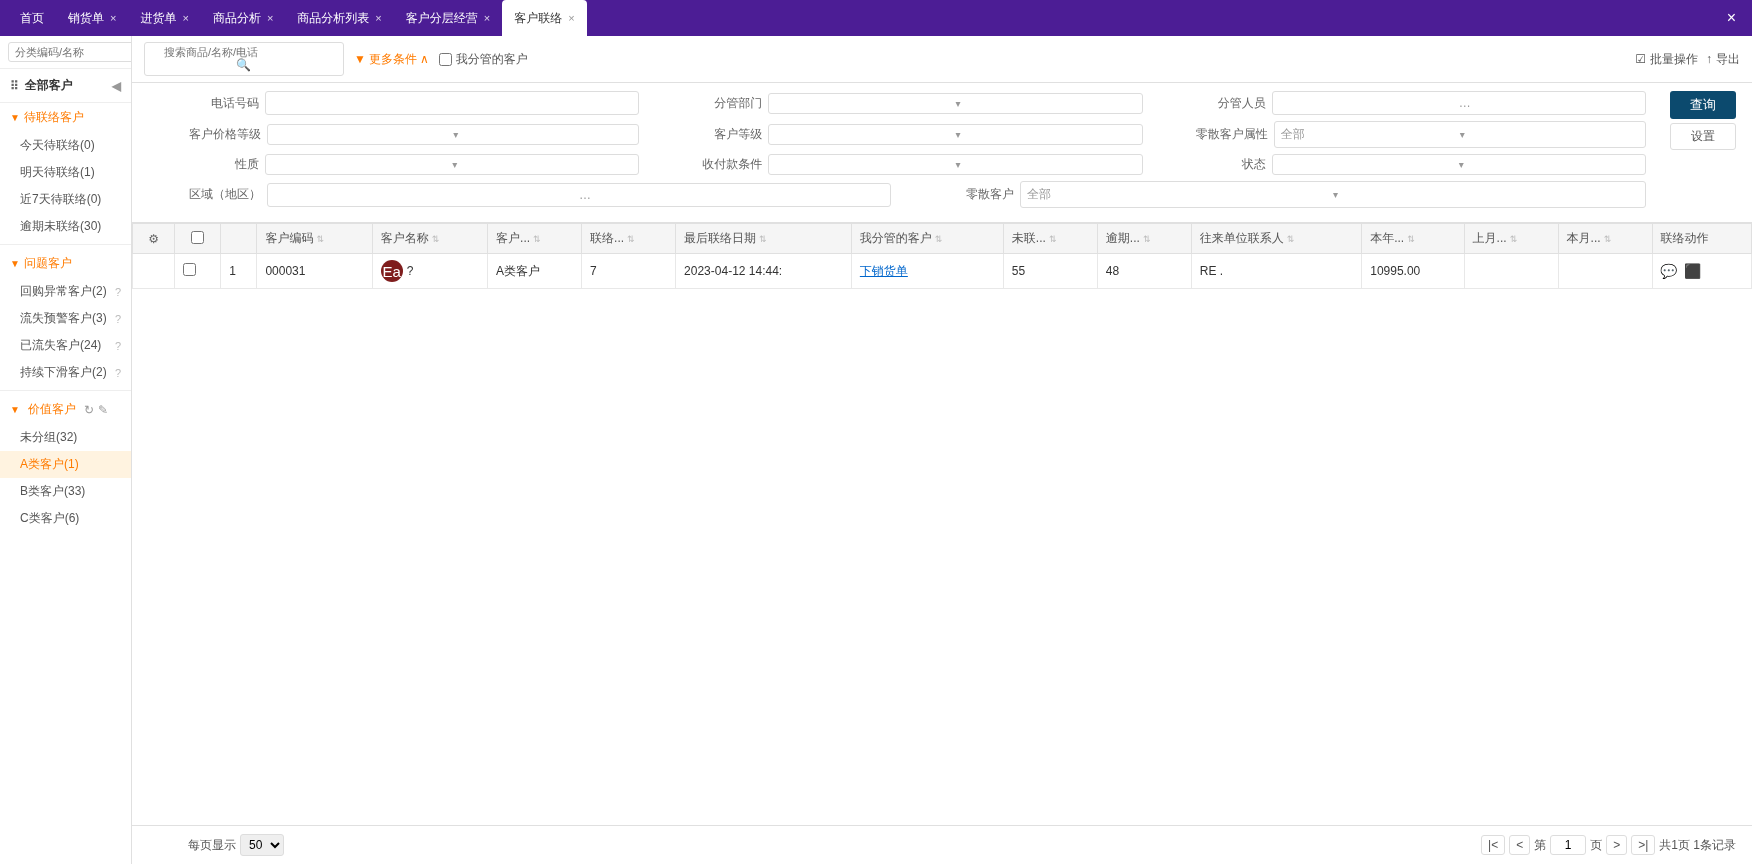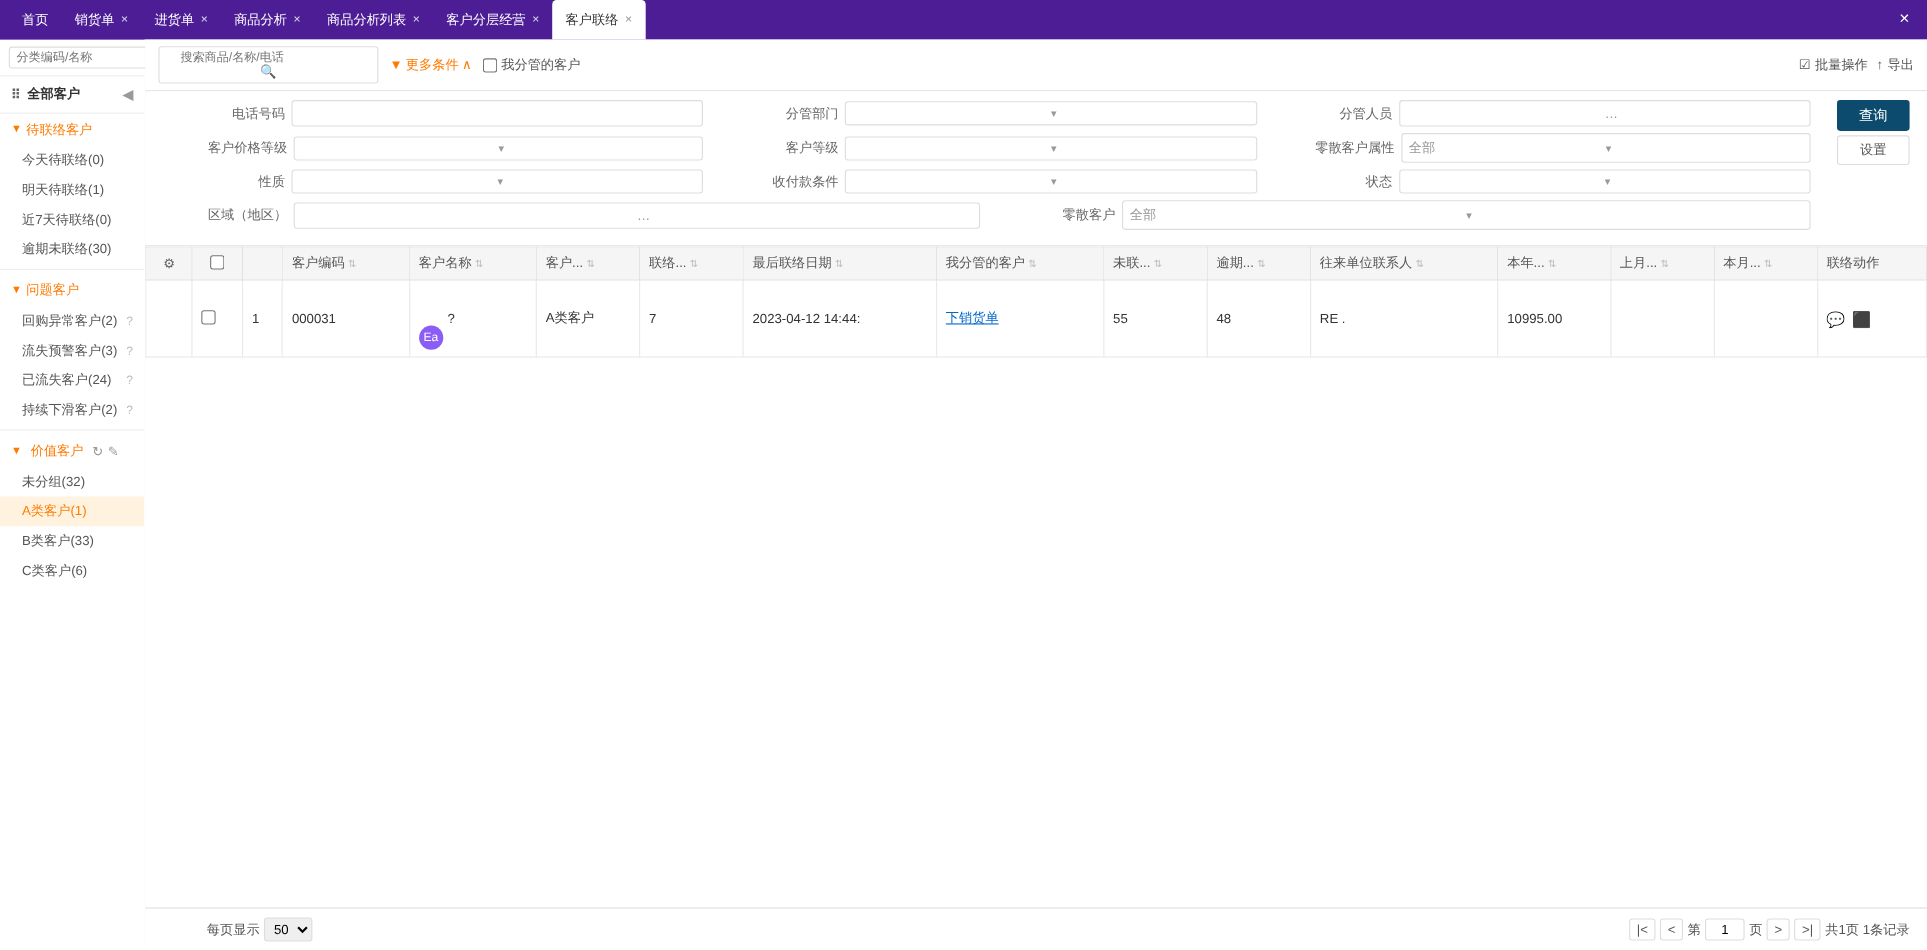--- a/index.html
+++ b/index.html
@@ -379,28 +379,27 @@
     
     .customer-name-cell {
       display: flex;
       align-items: center;
       gap: 4px;
     }
     .name-avatar {
       width: 22px;
       height: 22px;
       border-radius: 50%;
-      background: #8b5cf6;
+      background: #7f1d1d;
       display: flex;
       align-items: center;
       justify-content: center;
-      font-size: 11px;
+      font-size: 15px;
       color: #fff;
       flex-shrink: 0;
-      margin-top: 35px;
     }
   </style>
 </head>
 <body>
 
 <div class="top-nav">
   <div class="nav-item">
     <span>首页</span>
   </div>
   <div class="nav-item">

